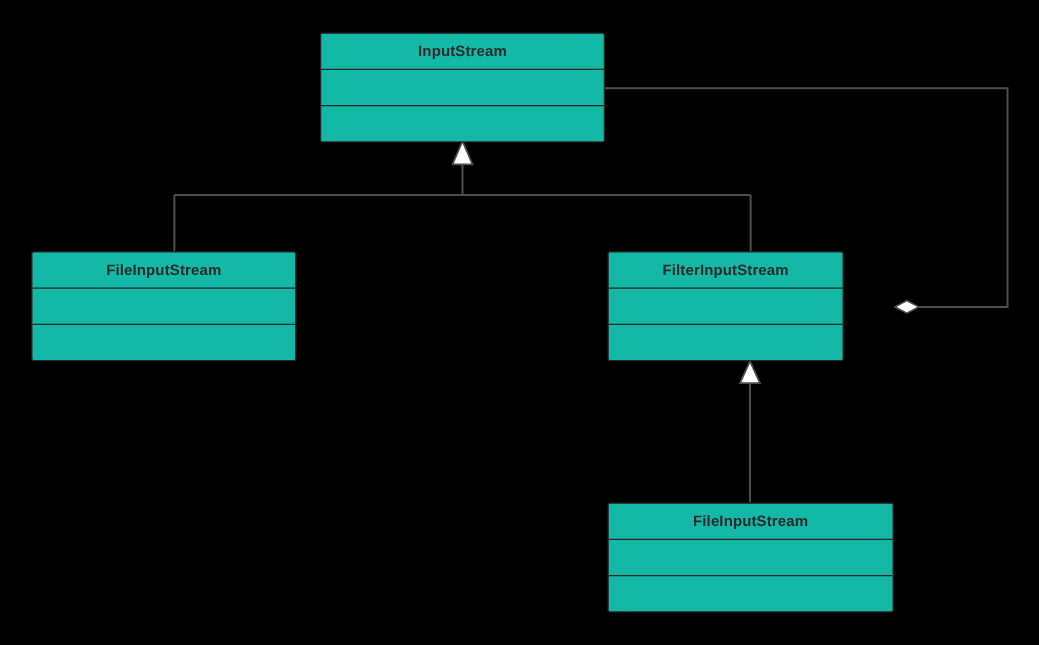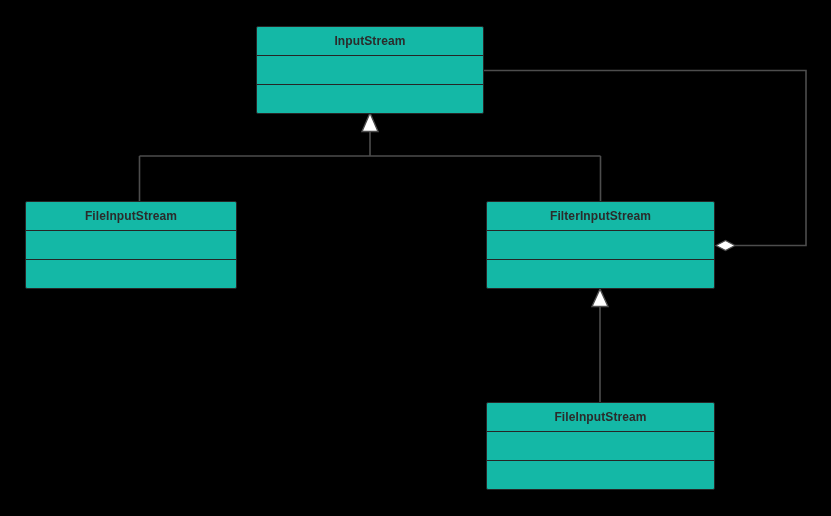--- a/index.html
+++ b/index.html
@@ -86,21 +86,21 @@
     <div class="uml-attrs"></div>
     <div class="uml-ops"></div>
   </div>
 
   <div class="uml-class" style="left:25px; top:201px; width:212px; height:88px;">
     <div class="uml-title">FileInputStream</div>
     <div class="uml-attrs"></div>
     <div class="uml-ops"></div>
   </div>
 
-  <div class="uml-class" style="left:486px; top:201px; width:229px; height:88px;">
+  <div class="uml-class" style="left:486px; top:201px; width:189px; height:88px;">
     <div class="uml-title">FilterInputStream</div>
     <div class="uml-attrs"></div>
     <div class="uml-ops"></div>
   </div>
 
   <div class="uml-class" style="left:486px; top:402px; width:229px; height:88px;">
     <div class="uml-title">FileInputStream</div>
     <div class="uml-attrs"></div>
     <div class="uml-ops"></div>
   </div>

